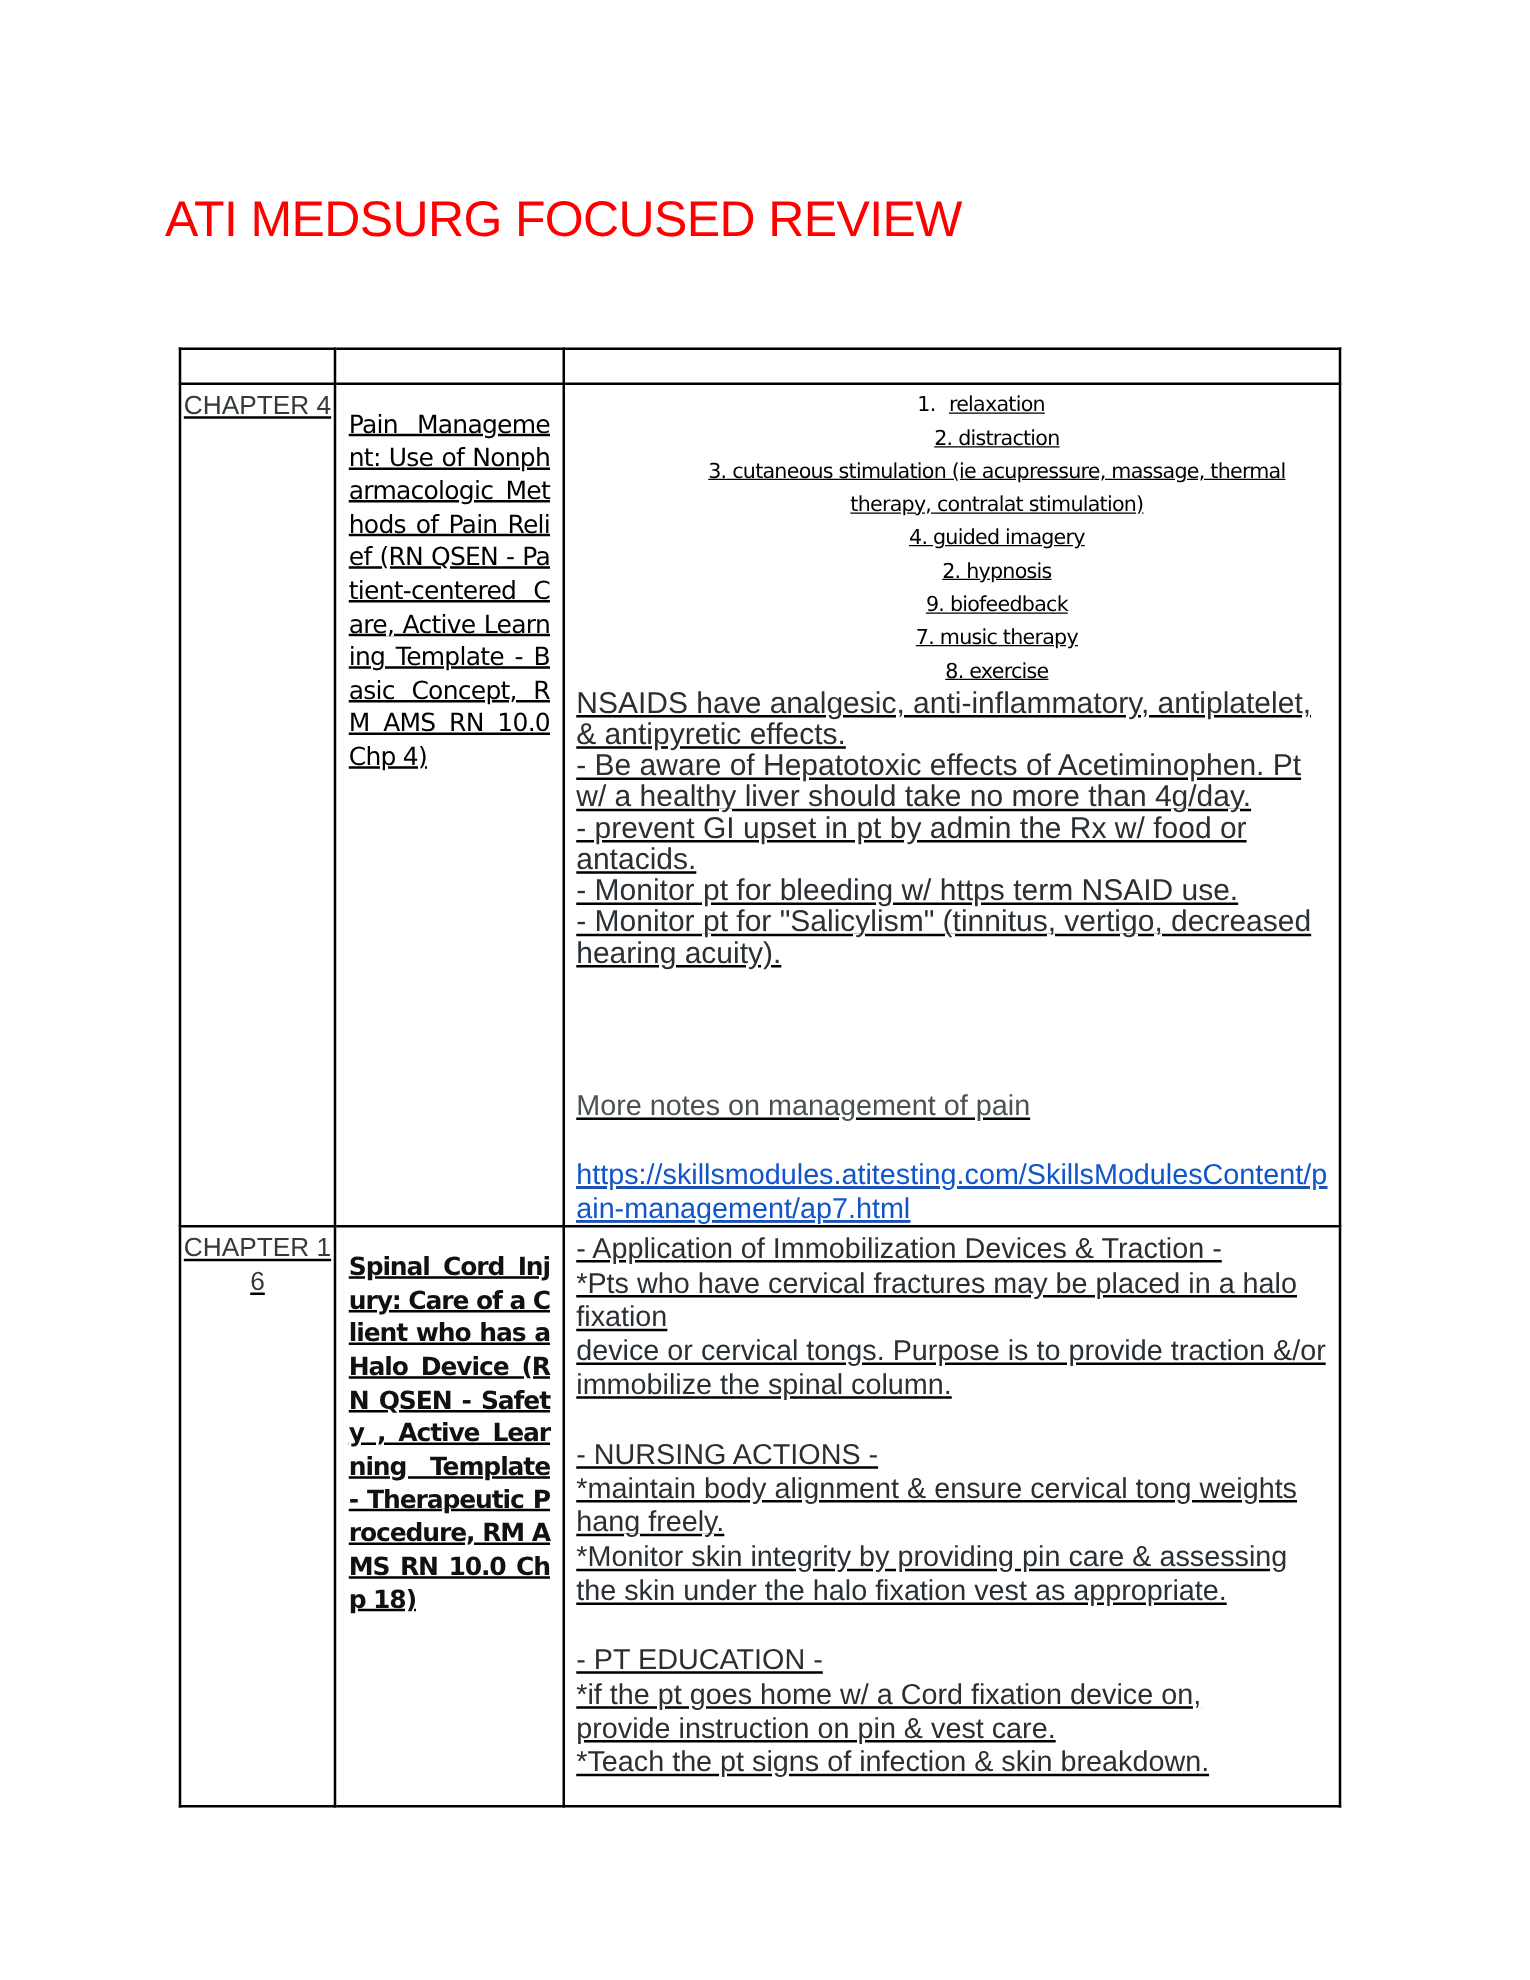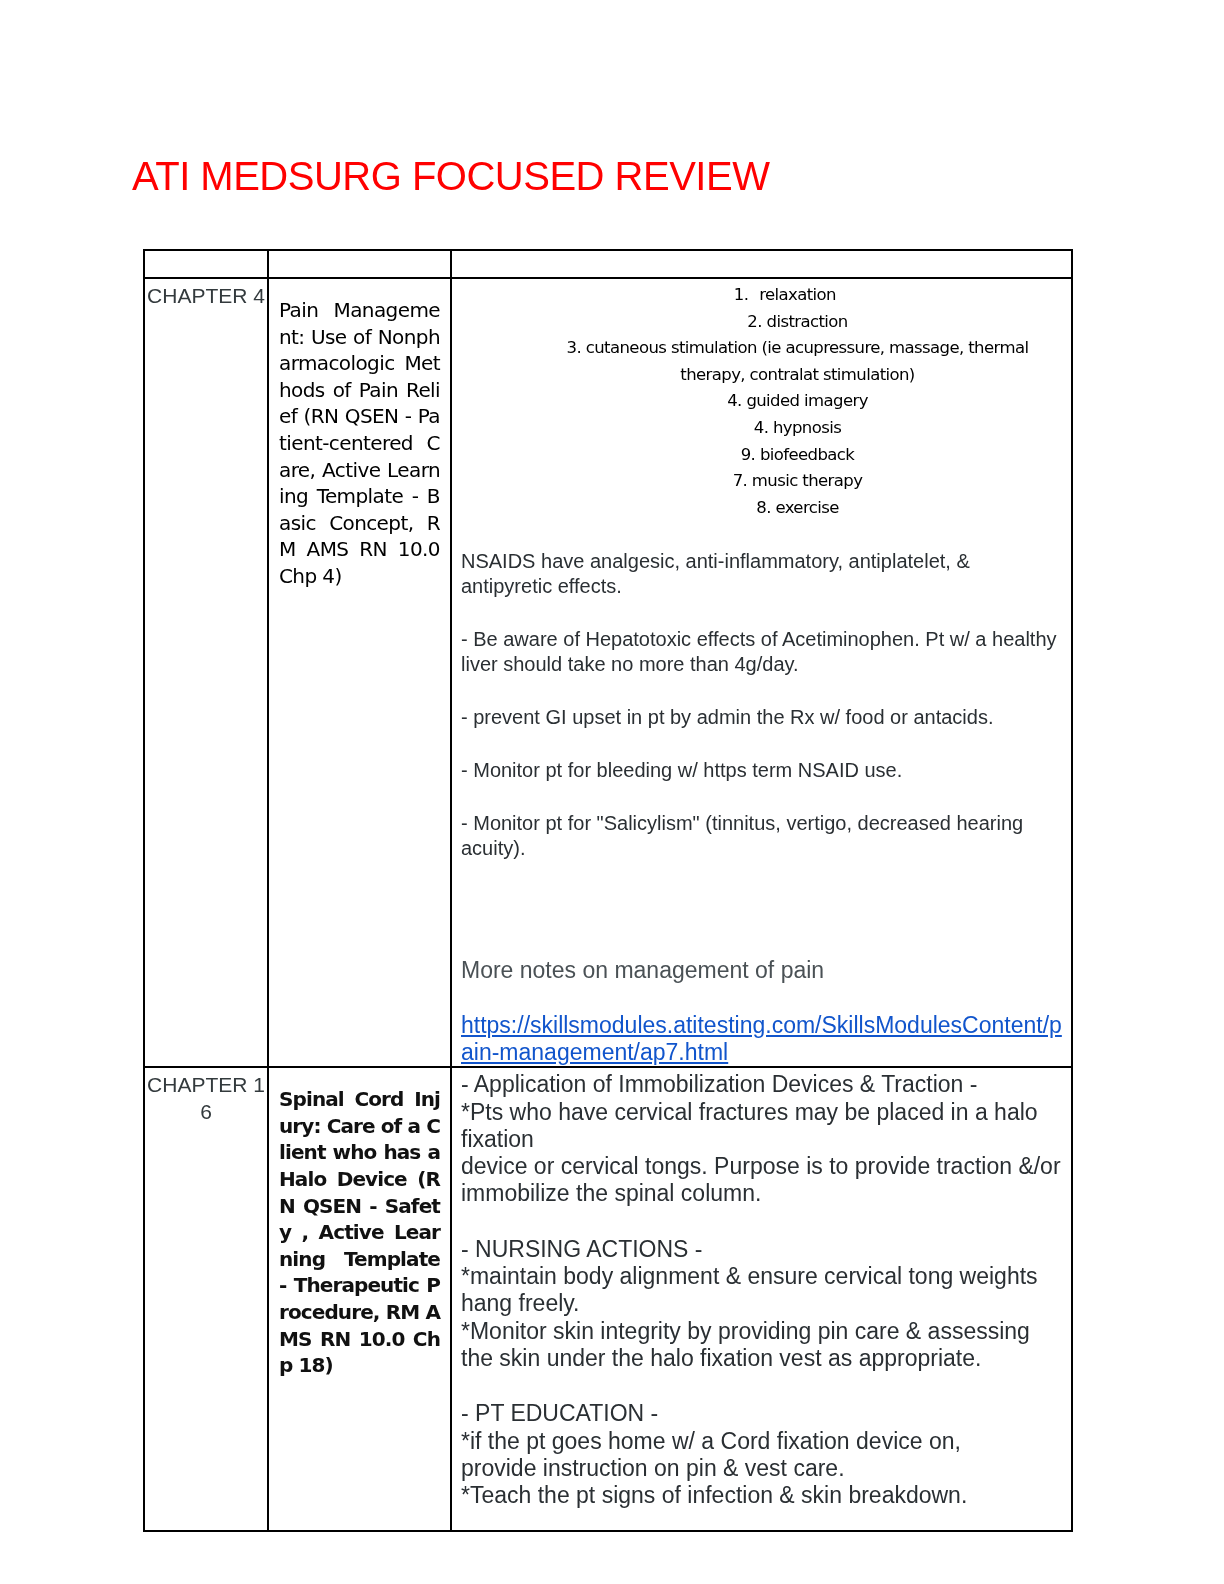--- a/index.html
+++ b/index.html
@@ -4,23 +4,24 @@
   <style>
     html, body { margin: 0; padding: 0; background: #ffffff; }
     body { width: 1224px; height: 1584px; position: relative; overflow: hidden; }
     .title {
       position: absolute; left: 132px; top: 140px; width: 930px;
       font-family: Liberation Sans, sans-serif;
       font-size: 40px; color: #ff0000; letter-spacing: -0.5px;
       white-space: nowrap; line-height: 72px;
     }
     table.review {
-      position: absolute; left: 143px; top: 249px;
+      position: absolute; left: 143px; top: 278px;
       border-collapse: collapse; table-layout: fixed;
       width: 928px;
+      text-decoration: underline;
     }
     table.review td {
       border: 2px solid #000; vertical-align: top; padding: 0;
     }
     col.c1 { width: 124px; }
     col.c2 { width: 183px; }
     col.c3 { width: 621px; }
     tr.blank td { height: 26px; }
     .chap {
       font-family: "Liberation Sans", sans-serif;
@@ -37,21 +38,21 @@
     .notes { padding: 3px 8px 0 9px; }
     ol.methods {
       list-style: none; margin: 0; padding: 0 0 0 71px;
       font-family: "DejaVu Sans", sans-serif; font-size: 16.5px;
       line-height: 26.6px; color: #000; letter-spacing: -0.6px; text-align: center;
     }
     ol.methods li .num-first { margin-left: -36px; display: inline-block; width: 36px; }
     .arial {
       font-family: "Liberation Sans", sans-serif; color: #2a2f33;
     }
-    .p20 { font-size: 20px; line-height: 25px; margin-top: 28px; }
+    .p20 { font-size: 24px; line-height: 25px; }
     .p23 { font-size: 23px; line-height: 27.3px; }
     .link { color: #1155cc; text-decoration: underline; }
     .gap { height: 52px; }
     .gap2 { height: 28px; }
     .gap3 { height: 27px; }
     .row1 td { height: 650px; }
     .row2 td { height: 462px; }
   </style>
 </head>
 <body>
@@ -78,21 +79,21 @@
     <td>
       <div class="topic">Pain Management: Use of Nonpharmacologic Methods of Pain Relief (RN QSEN - Patient-centered Care, Active Learning Template - Basic Concept, RM AMS RN 10.0 Chp 4)</div>
     </td>
     <td>
       <div class="notes">
         <ol class="methods">
           <li><span class="num-first">1.</span><span>relaxation</span></li>
           <li>2. distraction</li>
           <li>3. cutaneous stimulation (ie acupressure, massage, thermal therapy, contralat stimulation)</li>
           <li>4. guided imagery</li>
-          <li>4. hypnosis</li>
+          <li>2. hypnosis</li>
           <li>9. biofeedback</li>
           <li>7. music therapy</li>
           <li>8. exercise</li>
         </ol>
         <div class="arial p20">NSAIDS have analgesic, anti-inflammatory, antiplatelet, &amp; antipyretic effects.</div>
         <div class="arial p20">- Be aware of Hepatotoxic effects of Acetiminophen. Pt w/ a healthy liver should take no more than 4g/day.</div>
         <div class="arial p20">- prevent GI upset in pt by admin the Rx w/ food or antacids.</div>
         <div class="arial p20">- Monitor pt for bleeding w/ https term NSAID use.</div>
         <div class="arial p20">- Monitor pt for "Salicylism" (tinnitus, vertigo, decreased hearing acuity).</div>
         <div class="gap"></div>

